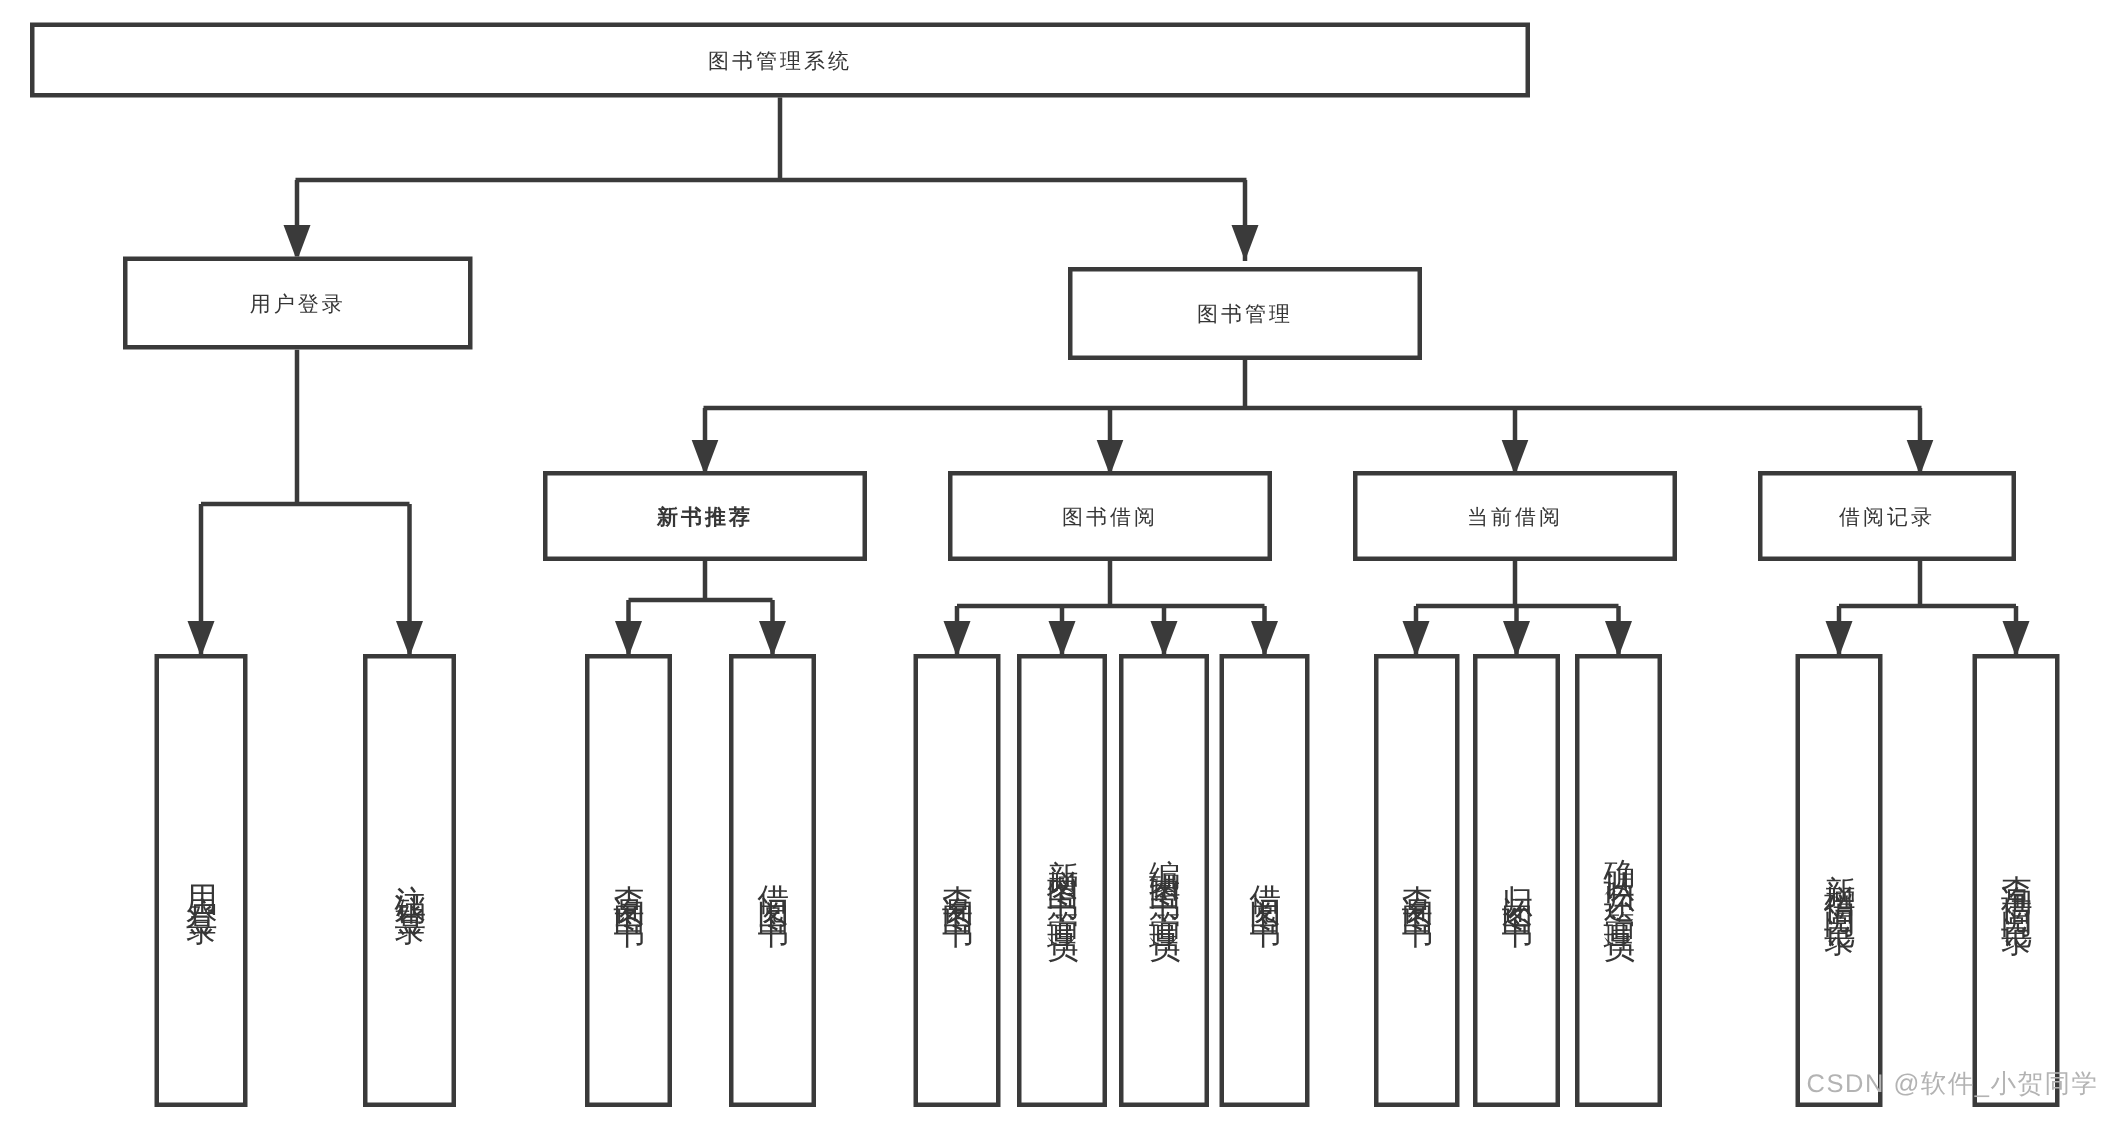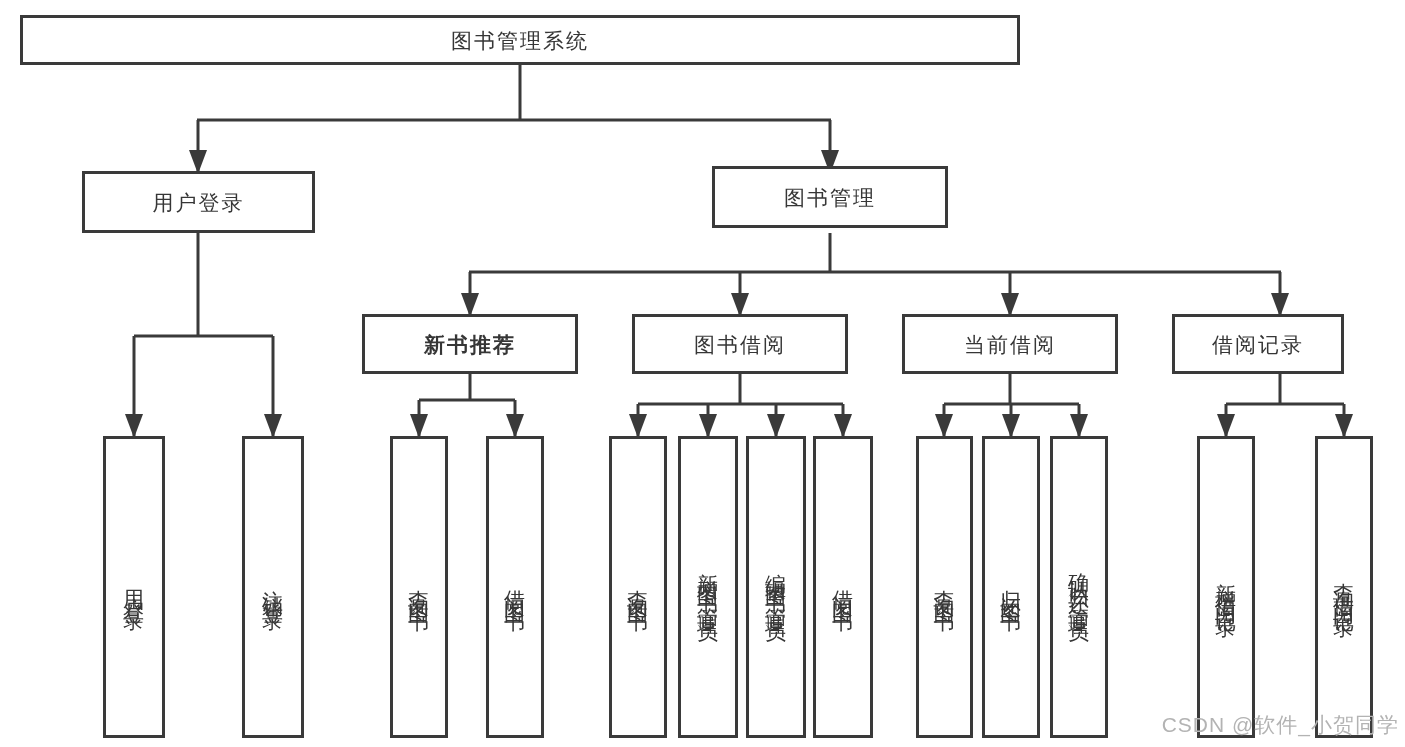--- a/index.html
+++ b/index.html
@@ -6,30 +6,30 @@
   html,body { background:#ffffff; }
   body { font-family:"Liberation Sans","DejaVu Sans",sans-serif; }
   .canvas {
     position:relative; width:1405px; height:747px;
     background:#ffffff; overflow:hidden;
   }
   .connectors { position:absolute; left:0; top:0; width:1405px; height:747px; }
   .node {
     position:absolute; background:#ffffff; border:3px solid #3a3a3a;
     color:#363636; display:flex; align-items:center; justify-content:center;
-    font-size:21px; line-height:1; z-index:2;
+    font-size:14px; line-height:1; z-index:2;
   }
   .hnode { letter-spacing:2px; }
   .leaf {
     writing-mode:vertical-rl; text-orientation:mixed;
     letter-spacing:7px; font-size:21px;
   }
   .watermark {
     position:absolute; top:711px; right:6px; z-index:5;
-    font-size:21px; color:#b3b3b3; letter-spacing:1px; white-space:nowrap;
+    font-size:17px; color:#b3b3b3; letter-spacing:1px; white-space:nowrap;
   }
 </style>
 </head>
 <body>
 
 <div class="canvas">
 
   <svg class="connectors" width="1405" height="747" viewBox="0 0 1405 747" xmlns="http://www.w3.org/2000/svg">
     <defs>
       <marker id="arr" markerUnits="userSpaceOnUse" markerWidth="26" markerHeight="20" refX="24" refY="9" orient="auto">
@@ -64,21 +64,21 @@
       <line x1="1011" y1="404" x2="1011" y2="438" marker-end="url(#arr)"></line>
       <line x1="1079" y1="404" x2="1079" y2="438" marker-end="url(#arr)"></line>
       <line x1="1226" y1="404" x2="1226" y2="438" marker-end="url(#arr)"></line>
       <line x1="1344" y1="404" x2="1344" y2="438" marker-end="url(#arr)"></line>
     </g>
   </svg>
 
   <div class="node hnode" style="left:20px; top:15px; width:1000px; height:50px;">图书管理系统</div>
 
   <div class="node hnode" style="left:82px; top:171px; width:233px; height:62px;">用户登录</div>
-  <div class="node hnode" style="left:712px; top:166px; width:236px; height:62px;">图书管理</div>
+  <div class="node hnode" style="left:712px; top:178px; width:236px; height:62px;">图书管理</div>
 
   <div class="node hnode" style="left:362px; top:314px; width:216px; height:60px;font-weight:bold;">新书推荐</div>
   <div class="node hnode" style="left:902px; top:314px; width:216px; height:60px;">当前借阅</div>
   <div class="node hnode" style="left:632px; top:314px; width:216px; height:60px;">图书借阅</div>
   <div class="node hnode" style="left:1172px; top:314px; width:172px; height:60px;">借阅记录</div>
 
   <div class="node leaf" style="left:103px; top:436px; width:62px; height:302px;">用户登录</div>
   <div class="node leaf" style="left:242px; top:436px; width:62px; height:302px;">注销登录</div>
 
   <div class="node leaf" style="left:390px; top:436px; width:58px; height:302px;">查询图书</div>

